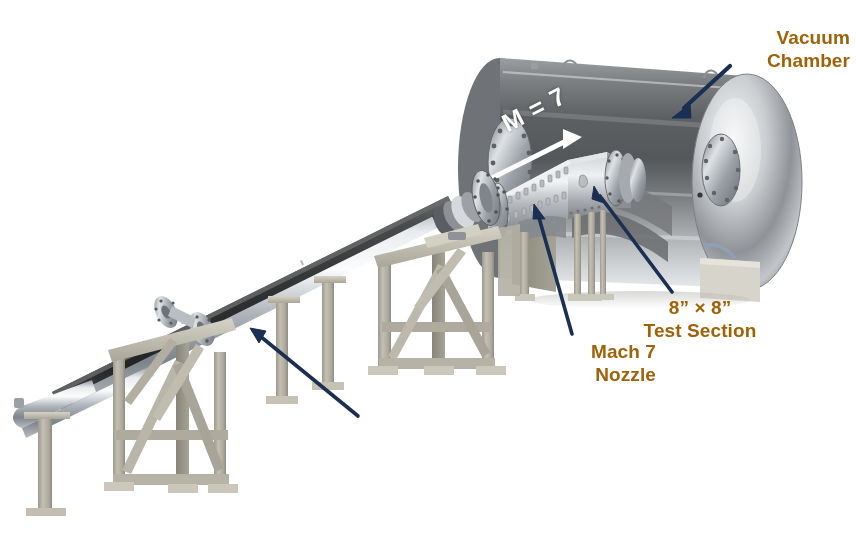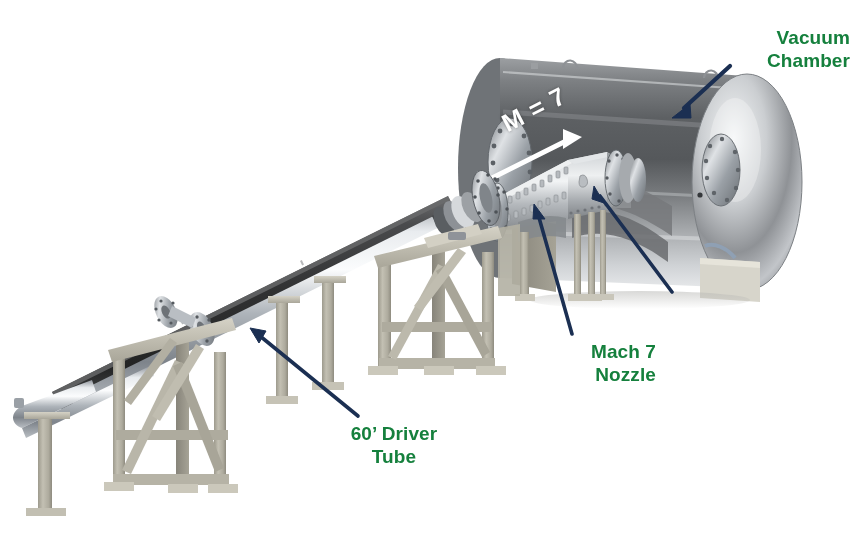--- a/index.html
+++ b/index.html
@@ -20,21 +20,21 @@
   }
   #scene {
     position: absolute;
     left: 0;
     top: 0;
     width: 856px;
     height: 539px;
   }
   .callout {
     position: absolute;
-    color: #15803d;
+    color: #a16207;
     font-family: "Liberation Sans", sans-serif;
     font-weight: bold;
     font-size: 19px;
     line-height: 1.22;
     white-space: pre-line;
     letter-spacing: 0.1px;
   }
   .callout.right { text-align: right; }
   .callout.center { text-align: center; }
   .callout.left { text-align: left; }
@@ -486,22 +486,22 @@
       <g>
         <line x1="358" y1="416" x2="260" y2="336" stroke-width="3.6" stroke-linecap="round"></line>
         <path d="M250 328 L266 331 L259 343 Z"></path>
       </g>
     </g>
   </svg>
 
   <div class="callout right" id="label-vacuum-chamber">Vacuum
 Chamber</div>
 
+  <div class="callout center" id="label-test-section">8” × 8”
+Test Section</div>
 
   <div class="callout left" id="label-mach-nozzle">Mach 7
 Nozzle</div>
 
-  <div class="callout center" id="label-driver-tube">60’ Driver
-Tube</div>
 
   <div class="flow-label">M = 7</div>
 
 </div>
 
 </body></html>

